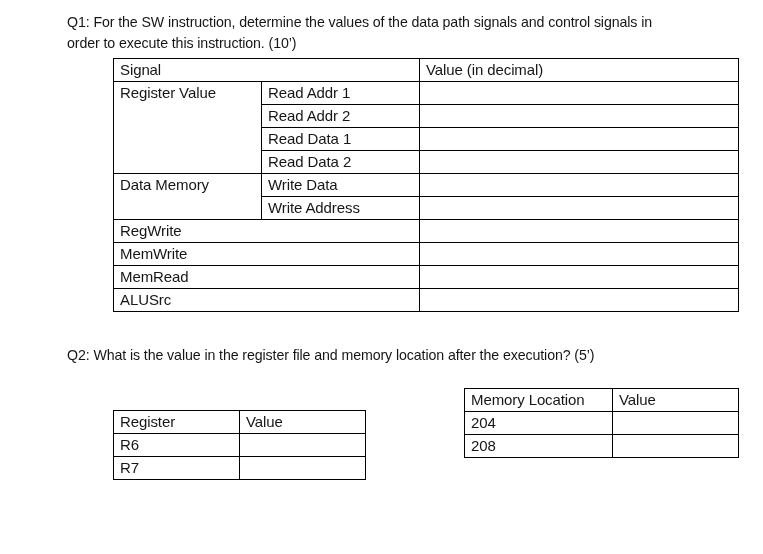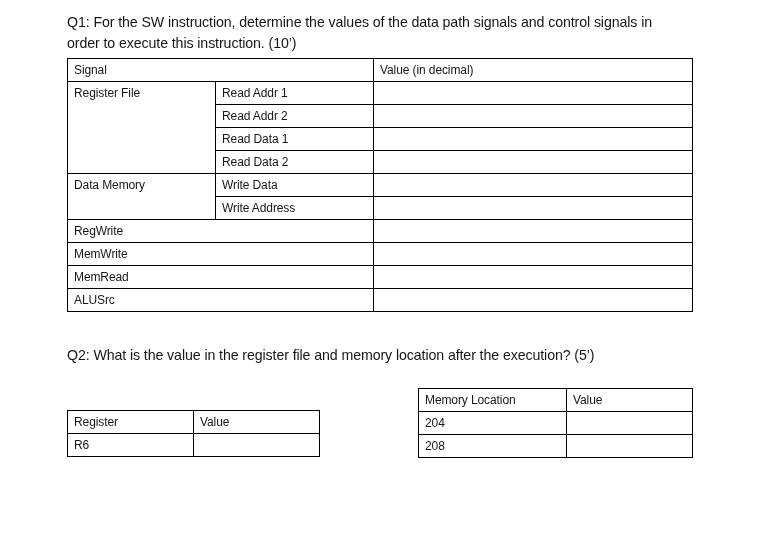--- a/index.html
+++ b/index.html
@@ -41,23 +41,24 @@
     left: 67px;
     top: 345px;
     width: 580px;
   }
 
   
   table.doc-table {
     position: absolute;
     border-collapse: collapse;
     table-layout: fixed;
-    font-size: 12px;
+    font-size: 15px;
     color: #161616;
     letter-spacing: -0.1px;
+    margin-left: 46px;
   }
   table.doc-table td {
     border: 1.3px solid #000000;
     padding: 0 0 0 6px;
     vertical-align: top;
     line-height: 22px;
     height: 22px;
     overflow: hidden;
     white-space: nowrap;
   }
@@ -105,21 +106,21 @@
         <col class="c2">
         <col class="c3">
     </colgroup>
     <tbody>
       <tr>
         <td colspan="2" class="span2">Signal</td>
         <td>Value (in decimal)</td>
       </tr>
 
       <tr>
-        <td rowspan="4">Register File</td>
+        <td rowspan="4">Register Value</td>
         <td>Read Addr 1</td>
         <td class="blank"></td>
       </tr>
       <tr>
         <td>Read Addr 2</td>
         <td class="blank"></td>
       </tr>
       <tr>
         <td>Read Data 1</td>
         <td class="blank"></td>
@@ -167,20 +168,24 @@
       </colgroup>
     <tbody>
       <tr>
         <td>Register</td>
         <td>Value</td>
       </tr>
       <tr>
         <td>R6</td>
         <td class="blank"></td>
       </tr>
+      <tr>
+        <td>R7</td>
+        <td class="blank"></td>
+      </tr>
     </tbody>
   </table>
 
   <table class="doc-table" id="memory-table">
     <colgroup>
         <col class="mc1">
         <col class="mc2">
       </colgroup>
     <tbody>
       <tr>

